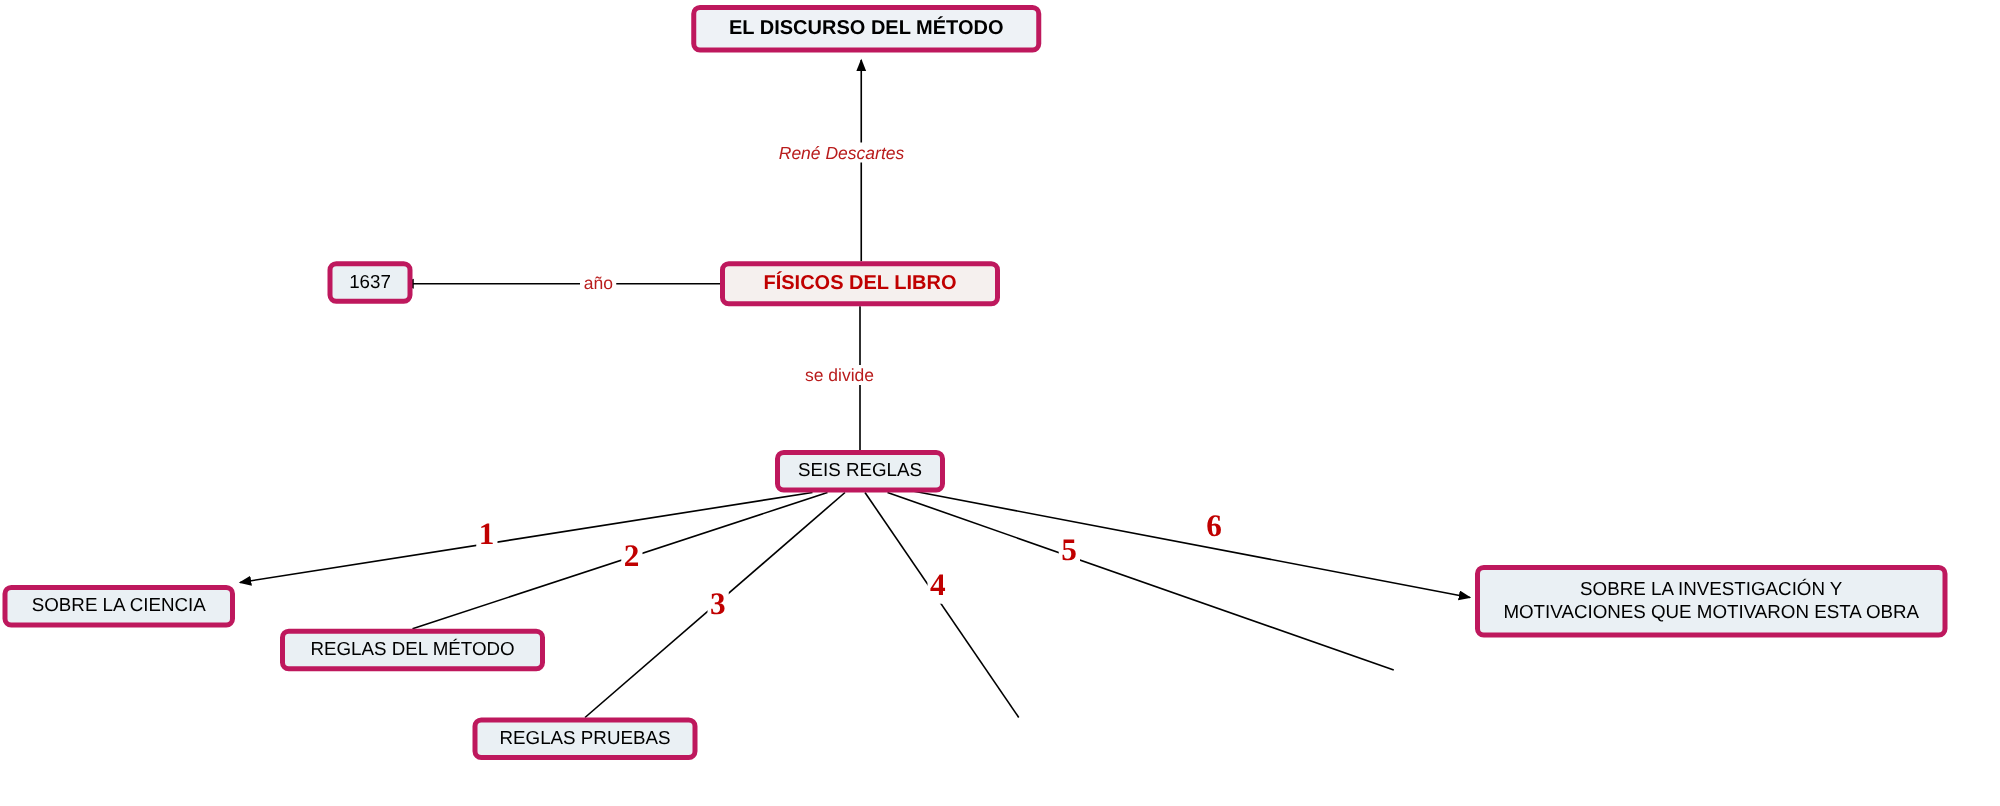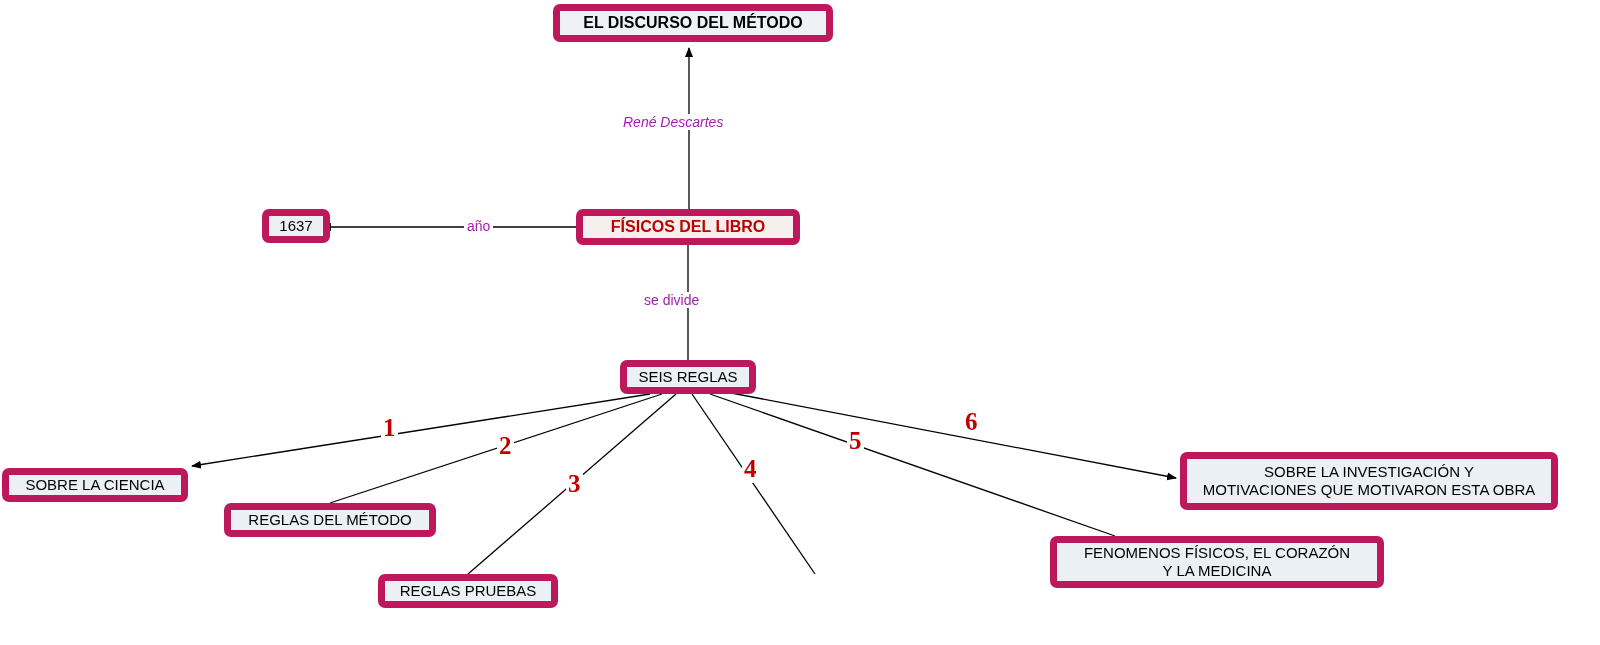--- a/index.html
+++ b/index.html
@@ -18,21 +18,21 @@
   #edges {
     position: absolute;
     left: 0;
     top: 0;
     width: 1600px;
     height: 645px;
   }
   .node {
     position: absolute;
     box-sizing: border-box;
-    border: 7px solid #be185d;
+    border: 4px solid #be185d;
     border-radius: 7px;
     background: #eaf0f4;
     color: #000000;
     font-size: 15px;
     line-height: 1.2;
     text-align: center;
     display: flex;
     align-items: center;
     justify-content: center;
     padding: 4px 8px;
@@ -45,21 +45,21 @@
   }
   .node.accent {
     color: #c00000;
     font-weight: bold;
     font-size: 16px;
     background: #f5f0ee;
   }
   .edge-label {
     position: absolute;
     font-size: 14px;
-    color: #a21caf;
+    color: #b91c1c;
     background: #ffffff;
     padding: 0 3px;
     white-space: nowrap;
   }
   .edge-label.italic {
     font-style: italic;
   }
   .branch-num {
     position: absolute;
     font-size: 25px;
@@ -104,22 +104,20 @@
 
   <div class="node" style="left:620px; top:360px; width:136px; height:34px;">SEIS REGLAS</div>
 
   <div class="node" style="left:2px; top:468px; width:186px; height:34px;">SOBRE LA CIENCIA</div>
 
   <div class="node" style="left:224px; top:503px; width:212px; height:34px;">REGLAS DEL MÉTODO</div>
 
   <div class="node" style="left:378px; top:574px; width:180px; height:34px;">REGLAS PRUEBAS</div>
 
 
-  <div class="node" style="left:1050px; top:536px; width:334px; height:52px;">FENOMENOS FÍSICOS, EL CORAZÓN
-Y LA MEDICINA</div>
 
   <div class="node" style="left:1180px; top:452px; width:378px; height:58px;">SOBRE LA INVESTIGACIÓN Y
 MOTIVACIONES QUE MOTIVARON ESTA OBRA</div>
 
   <div class="edge-label italic" style="left:620px; top:114px;">René Descartes</div>
 
   <div class="edge-label" style="left:464px; top:218px;">año</div>
 
   <div class="edge-label" style="left:641px; top:292px;">se divide</div>
 

